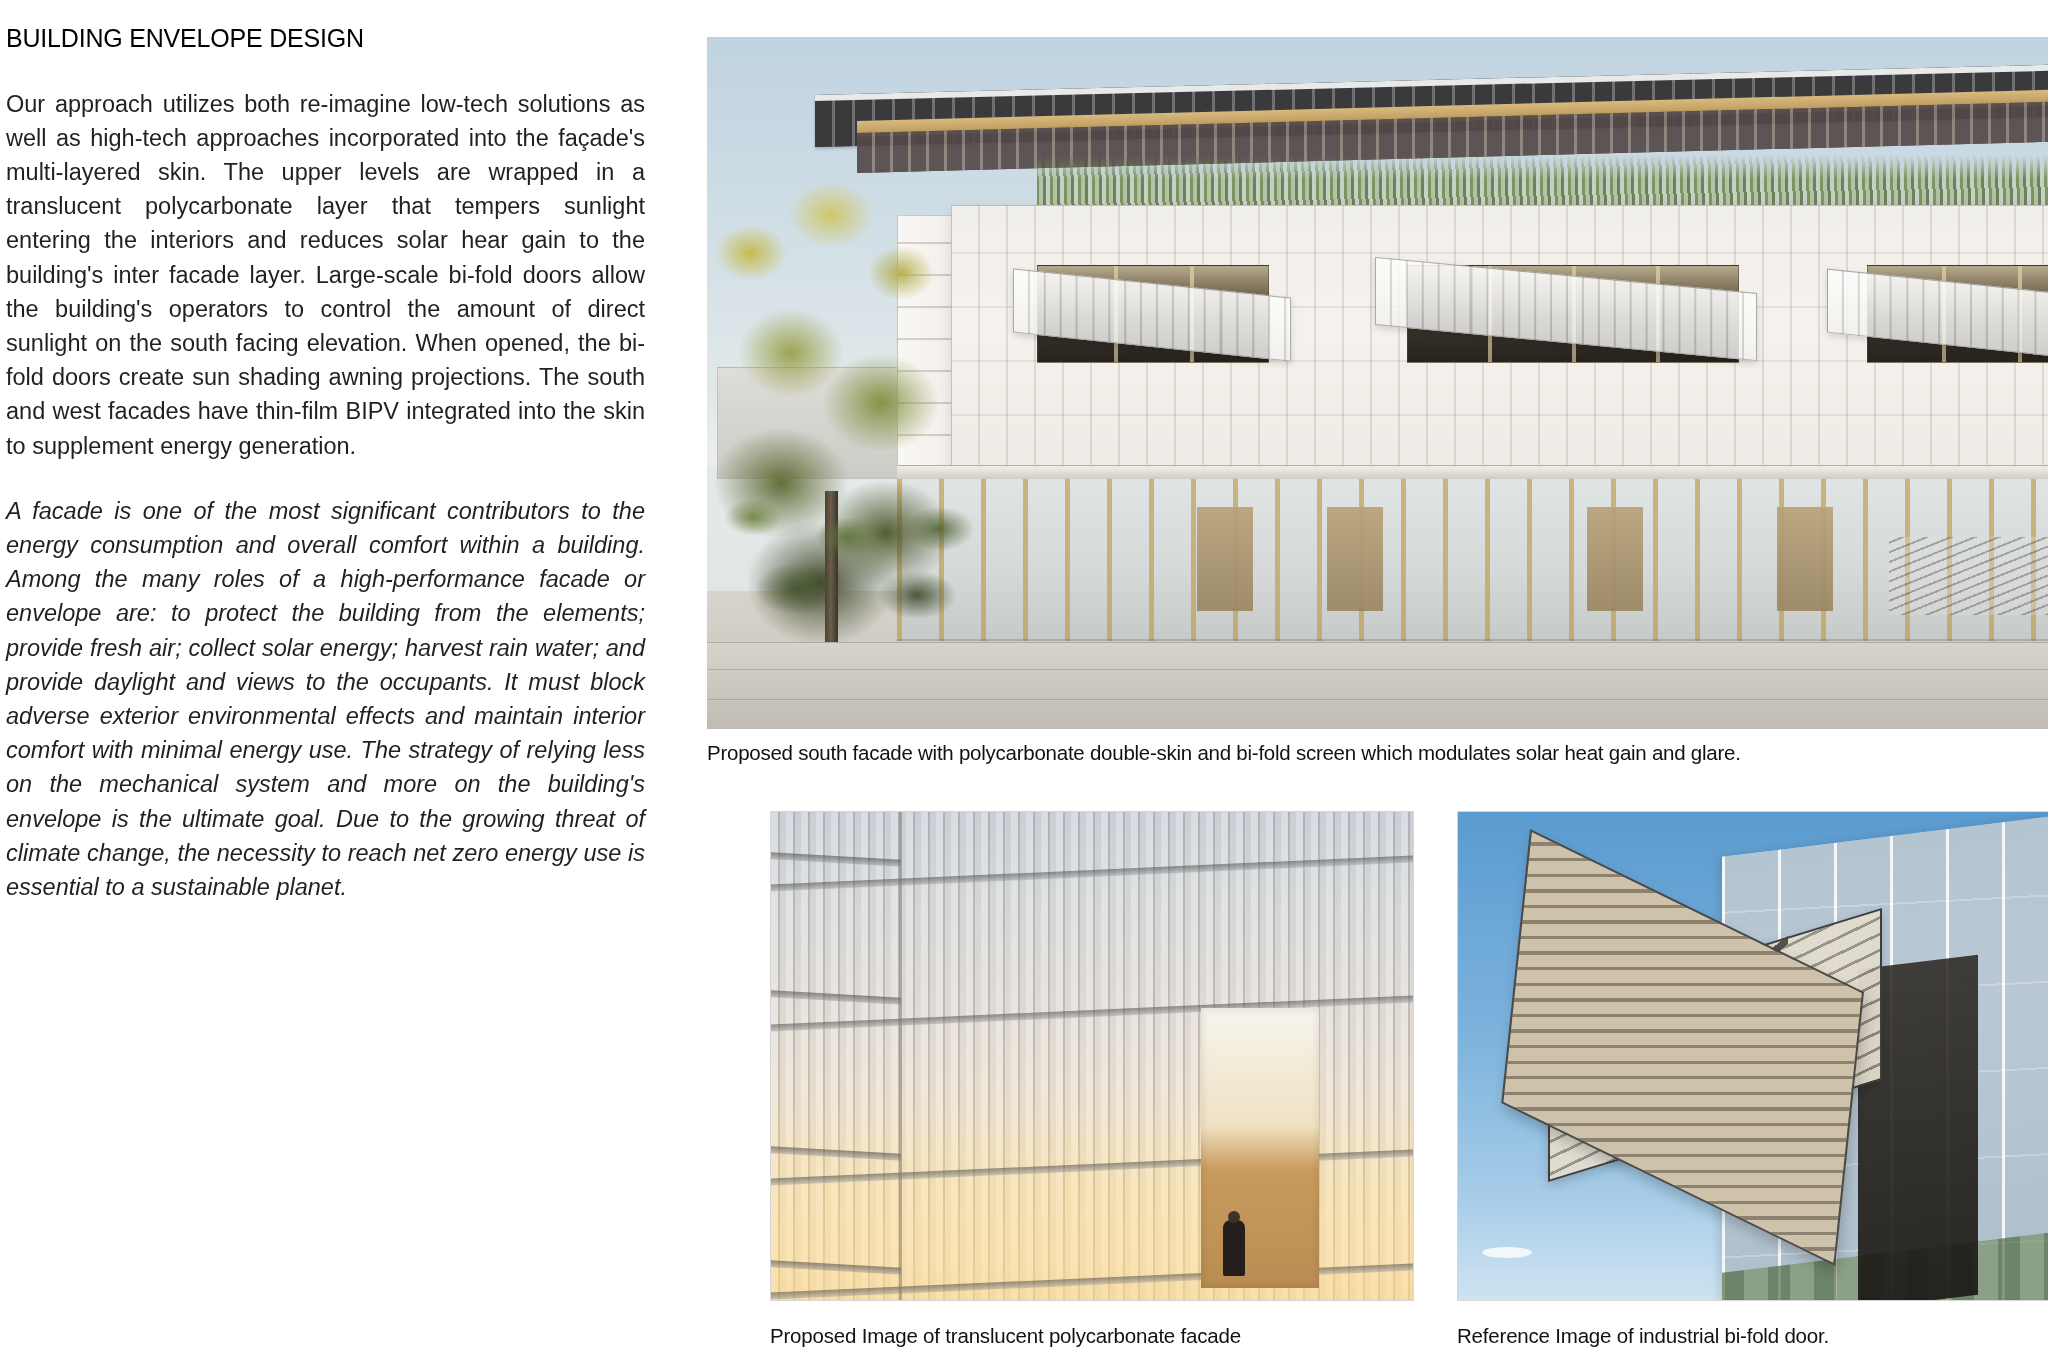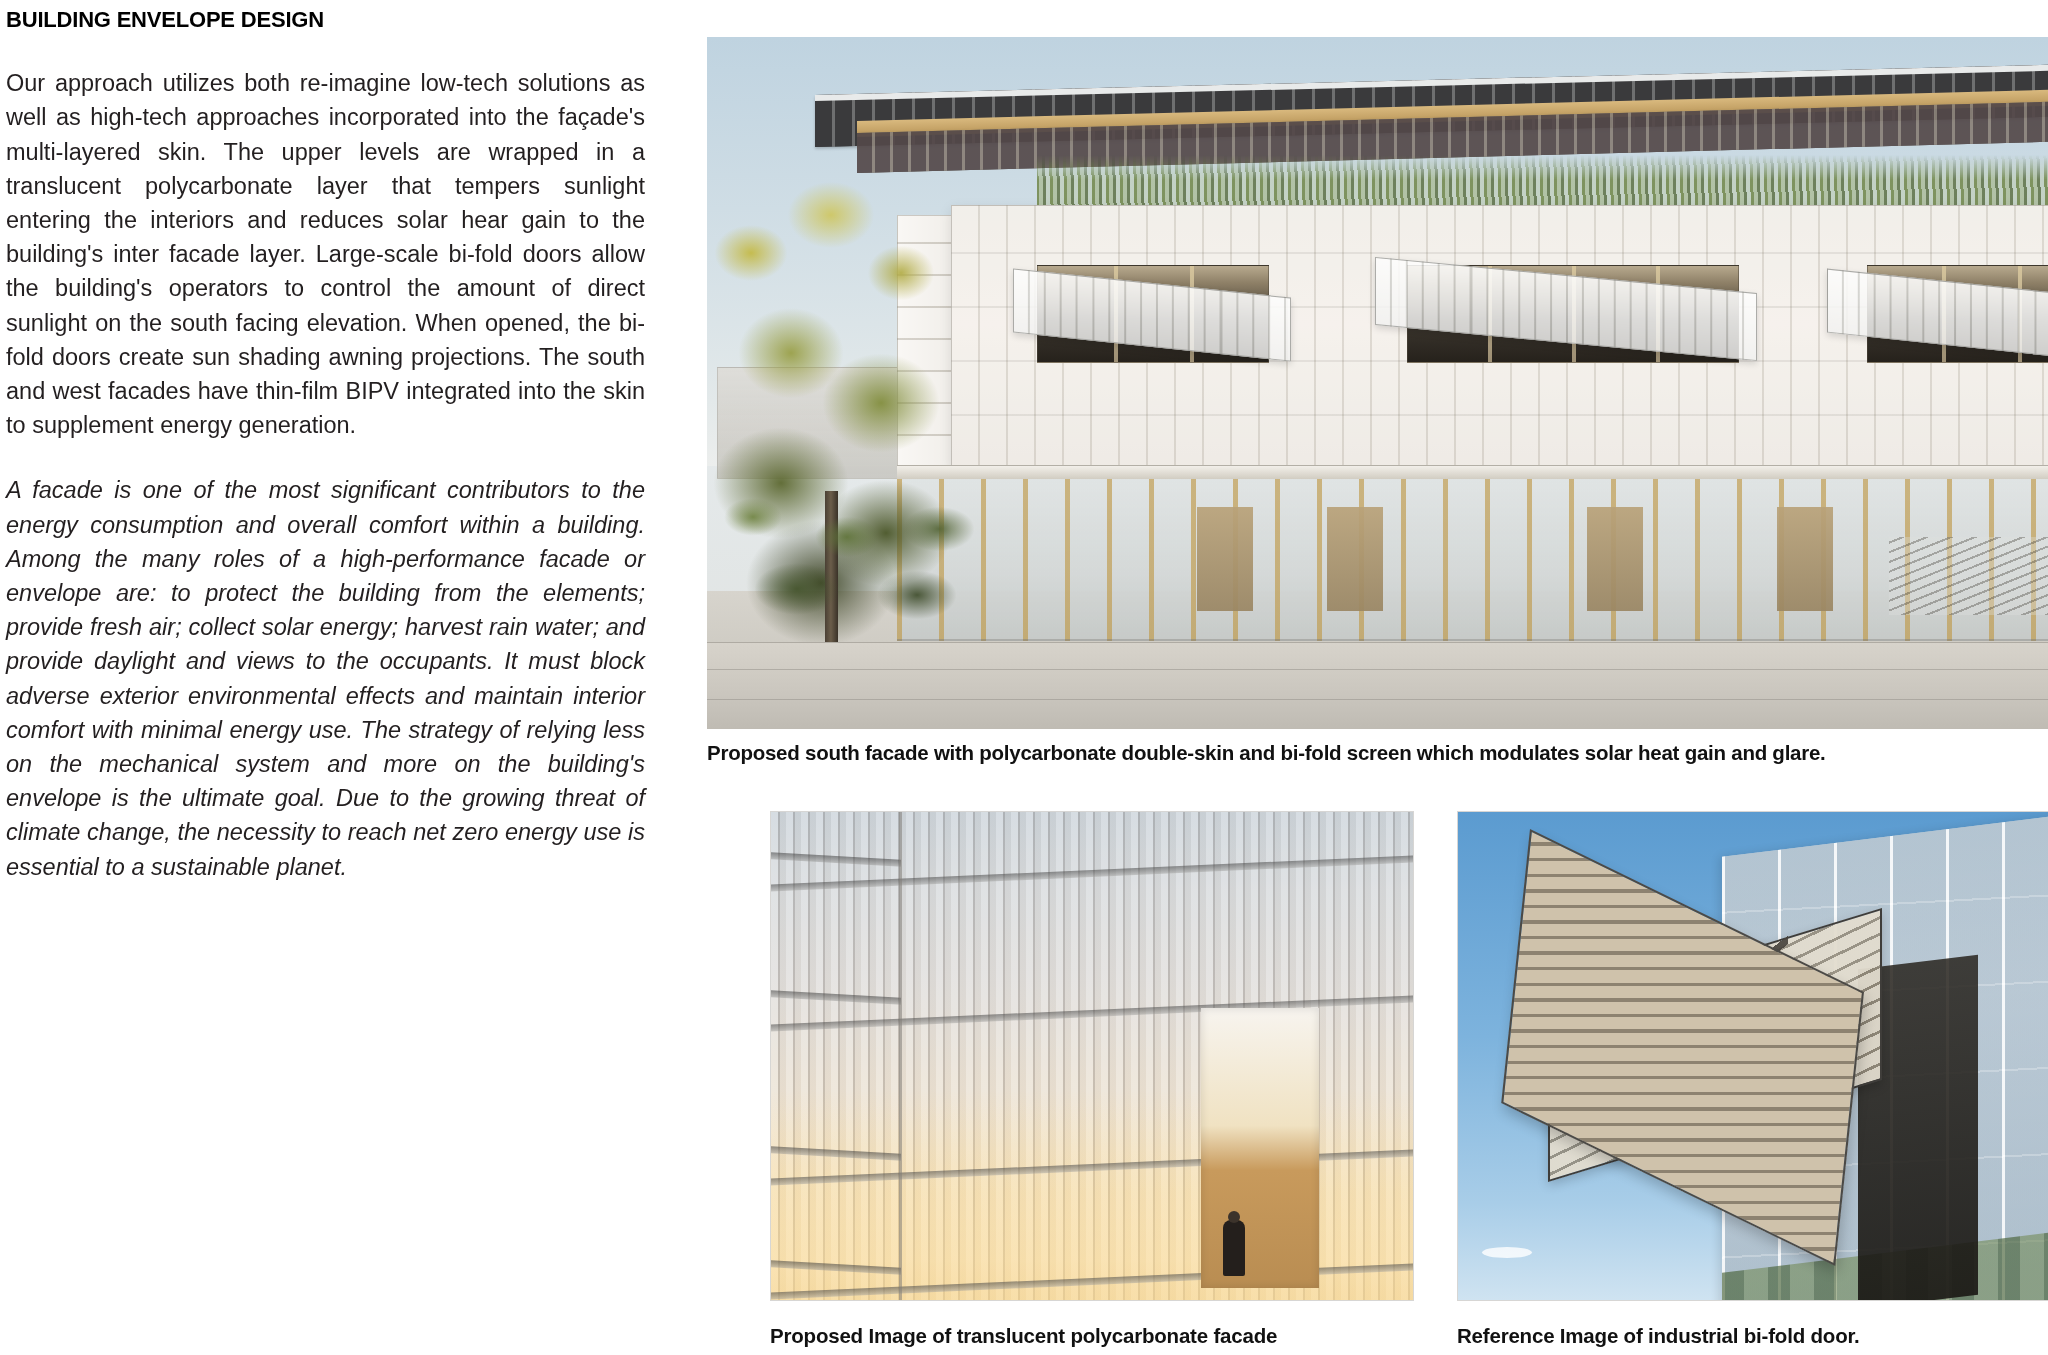--- a/index.html
+++ b/index.html
@@ -20,25 +20,25 @@
   .text-column {
     position: absolute;
     left: 0px;
     top: 0px;
     width: 645px;
     height: 1355px;
     padding: 8px 0 0 6px;
     box-sizing: border-box;
   }
   .section-title {
-    font-size: 22px;
-    font-weight: bold;
+    font-size: 25px;
+    font-weight: normal;
     letter-spacing: -0.2px;
     color: #000000;
-    margin: 0 0 34px 0;
+    margin: 17px 0 34px 0;
     line-height: 1.1;
   }
   .body-par {
     font-size: 23.5px;
     line-height: 34.2px;
     text-align: justify;
     text-justify: inter-word;
     color: #231f20;
     margin: 0 0 31px 0;
     width: 639px;
@@ -46,21 +46,20 @@
   }
   .body-par:last-child { margin-bottom: 8px; font-style: italic; }
 
   
   .media-area {
     position: absolute;
     left: 667px;
     top: 0px;
     width: 1381px;
     height: 1064px;
-    font-weight: bold;
   }
 
   
   .hero-figure {
     position: absolute;
     left: 0px;
     top: 21px;
     width: 1381px;
     height: 692px;
   }

